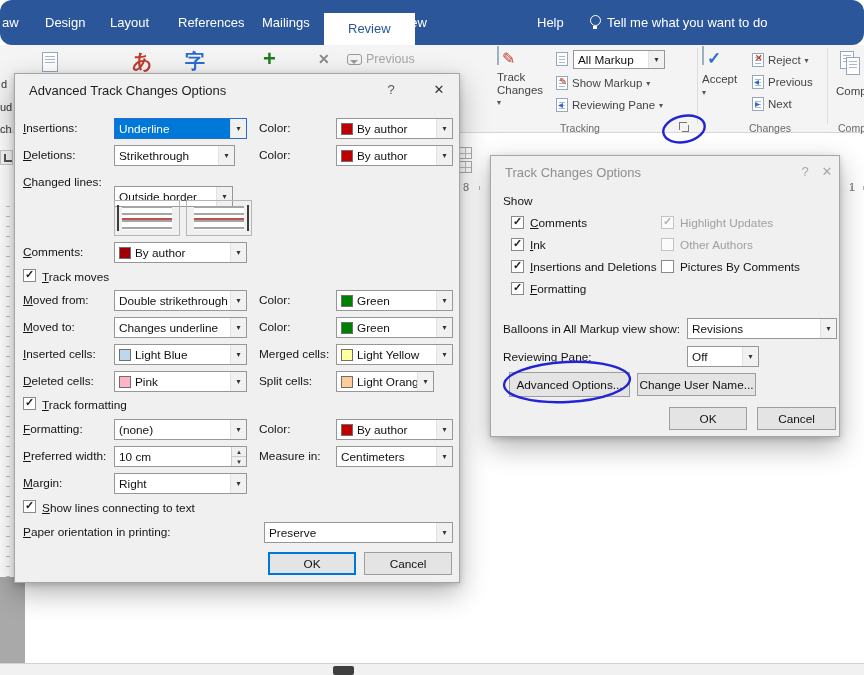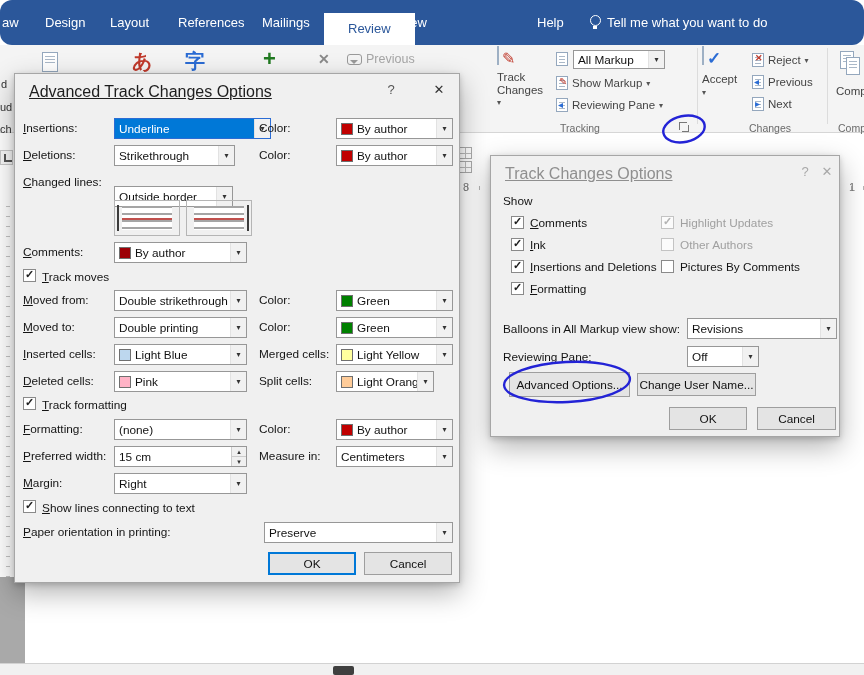--- a/index.html
+++ b/index.html
@@ -54,21 +54,21 @@
      background:repeating-linear-gradient(to bottom,transparent 0 9px,#c3c3c3 9px 10px);}
   .grayblock{position:absolute;left:0;top:577px;width:25px;height:86px;background:#a9a9a9;}
   .botstrip{position:absolute;left:0;top:663px;width:864px;height:12px;background:#f1f1f1;border-top:1px solid #d2d2d2;}
   .botblob{position:absolute;left:333px;top:666px;width:21px;height:9px;background:#3f3f3f;border-radius:2px;}
 
   
   .dialog{position:absolute;background:#f0f0f0;border:1px solid #a6a6a6;
      box-shadow:0 10px 26px rgba(0,0,0,.30),0 2px 6px rgba(0,0,0,.18);}
   .dlg-adv{left:14px;top:73px;width:446px;height:510px;z-index:11;}
   .dlg-opt{left:490px;top:155px;width:350px;height:282px;z-index:10;}
-  .dtitle{position:absolute;left:14px;top:9px;font-size:16px;color:#1d1d1d;white-space:nowrap;text-decoration:underline;}
+  .dtitle{position:absolute;left:14px;top:9px;font-size:13px;color:#1d1d1d;white-space:nowrap;}
   .dlg-opt .dtitle{color:#8f8f8f;}
   .dctl{position:absolute;top:8px;font-size:13px;color:#555;cursor:pointer;width:16px;text-align:center;}
   .dlg-opt .dctl{color:#a8a8a8;}
   .lab{position:absolute;font-size:11.8px;color:#141414;white-space:nowrap;}
   .dim{color:#a0a0a0;}
   .mn::first-letter{text-decoration:underline;}
 
   .combo{position:absolute;height:21px;background:#fff;border:1px solid #979797;display:flex;align-items:stretch;cursor:pointer;}
   .ctext{flex:1;display:flex;align-items:center;gap:4px;padding:0 4px;font-size:11.8px;color:#111;white-space:nowrap;overflow:hidden;}
   .cv{font-style:normal;font-weight:normal;}
@@ -264,21 +264,21 @@
     <div class="btn" style="left:178px;top:251px;width:78px;height:23px">OK</div>
     <div class="btn" style="left:266px;top:251px;width:79px;height:23px">Cancel</div>
   </div>
 
   <div class="dialog dlg-adv">
     <span class="dtitle">Advanced Track Changes Options</span>
     <span class="dctl" style="left:368px;color:#555">?</span>
     <span class="dctl" style="left:416px;color:#333">✕</span>
 
     <span class="lab mn" style="left:8px;top:47px">Insertions:</span>
-    <div class="combo sel" style="left:99px;top:44px;width:157px">
+    <div class="combo sel" style="left:99px;top:44px;width:133px">
       <span class="ctext">
           <b class="cv">Underline</b>
         </span>
       <span class="carr">▾</span>
     </div>
     <span class="lab" style="left:244px;top:47px">Color:</span>
     <div class="combo" style="left:321px;top:44px;width:117px">
       <span class="ctext">
           <i class="swatch" style="background: rgb(192, 0, 0);"></i>
           <b class="cv">By author</b>
@@ -339,21 +339,21 @@
       <span class="ctext">
           <i class="swatch" style="background: rgb(0, 128, 0);"></i>
           <b class="cv">Green</b>
         </span>
       <span class="carr">▾</span>
     </div>
 
     <span class="lab mn" style="left:8px;top:246px">Moved to:</span>
     <div class="combo" style="left:99px;top:243px;width:133px">
       <span class="ctext">
-          <b class="cv">Double printing</b>
+          <b class="cv">Changes underline</b>
         </span>
       <span class="carr">▾</span>
     </div>
     <span class="lab" style="left:244px;top:246px">Color:</span>
     <div class="combo" style="left:321px;top:243px;width:117px">
       <span class="ctext">
           <i class="swatch" style="background: rgb(0, 128, 0);"></i>
           <b class="cv">Green</b>
         </span>
       <span class="carr">▾</span>
@@ -408,21 +408,21 @@
       <span class="ctext">
           <i class="swatch" style="background: rgb(192, 0, 0);"></i>
           <b class="cv">By author</b>
         </span>
       <span class="carr">▾</span>
     </div>
 
     <span class="lab mn" style="left:8px;top:375px">Preferred width:</span>
     <div class="combo" style="left:99px;top:372px;width:133px">
       <span class="ctext">
-          <b class="cv">15 cm</b>
+          <b class="cv">10 cm</b>
         </span>
       <span class="spn">
           <em>▴</em>
           <em>▾</em>
         </span>
     </div>
     <span class="lab" style="left:244px;top:375px">Measure in:</span>
     <div class="combo" style="left:321px;top:372px;width:117px">
       <span class="ctext">
           <b class="cv">Centimeters</b>

